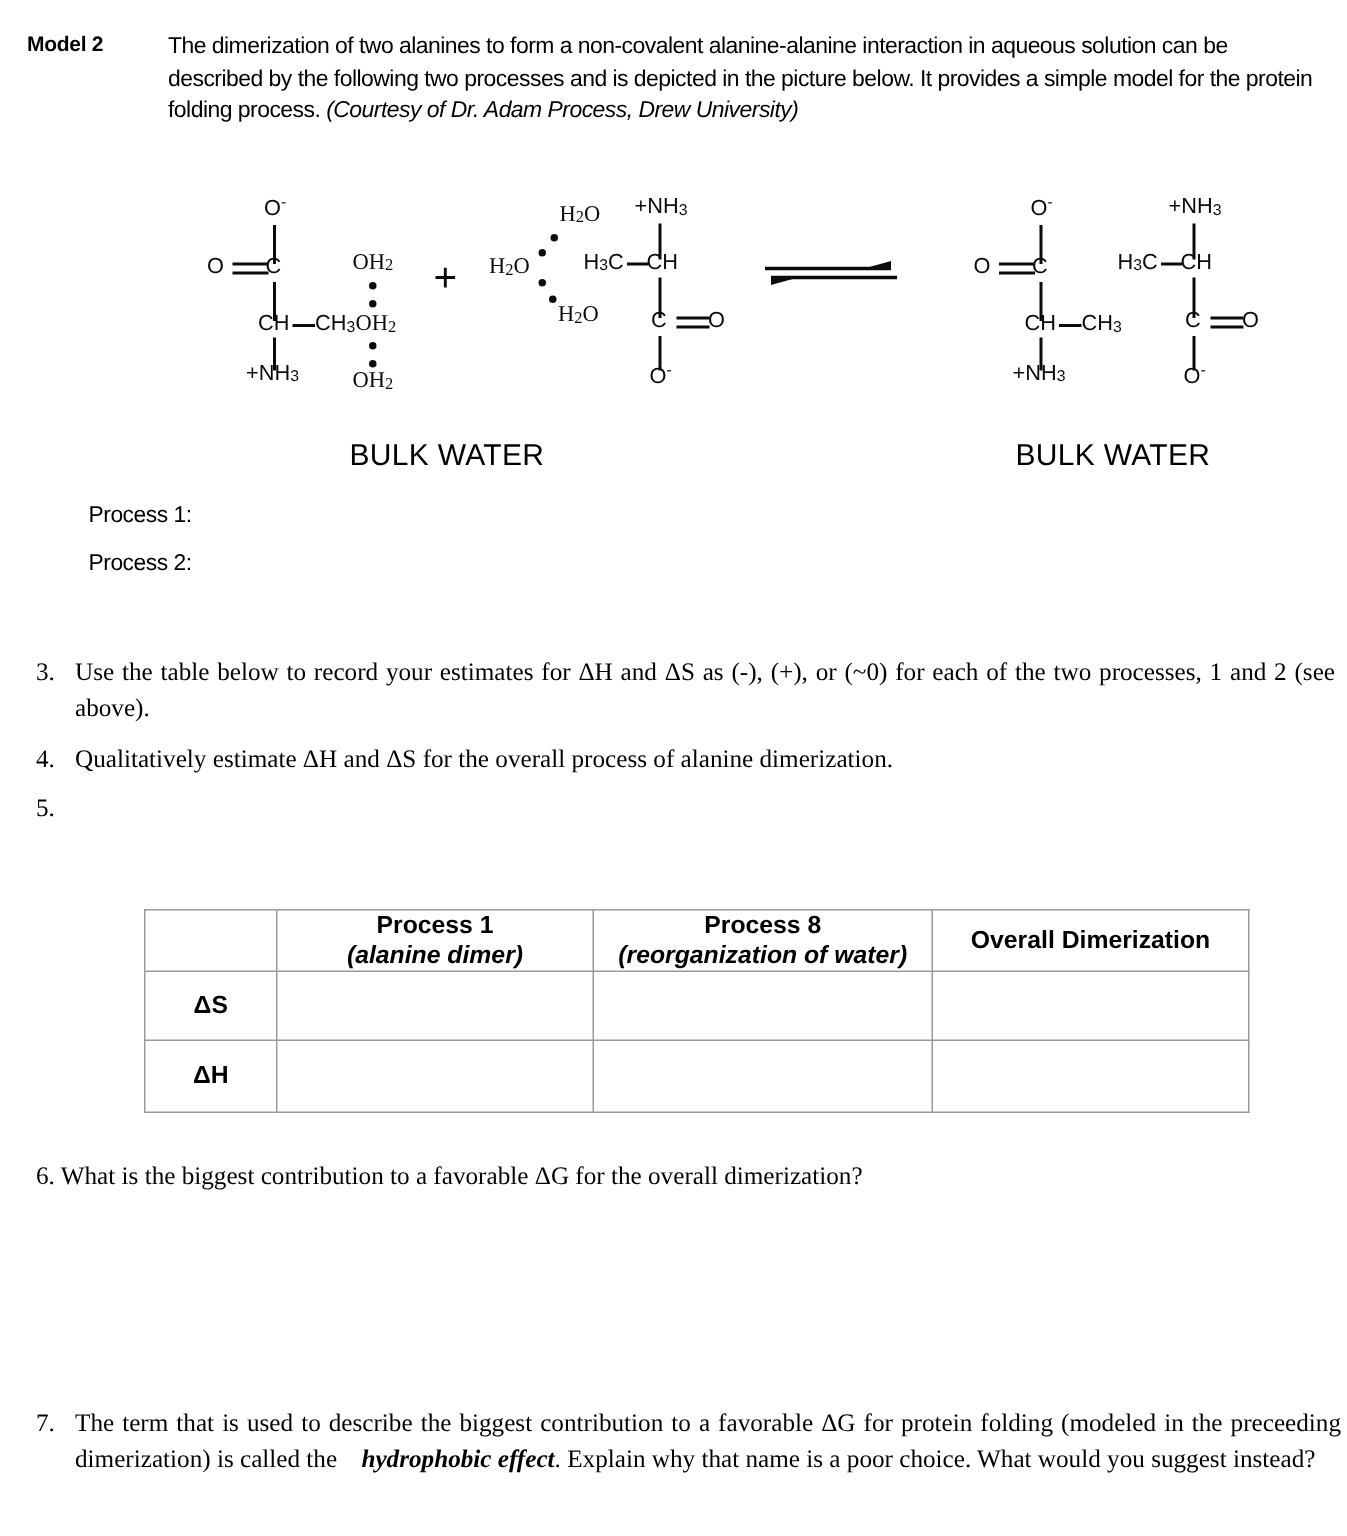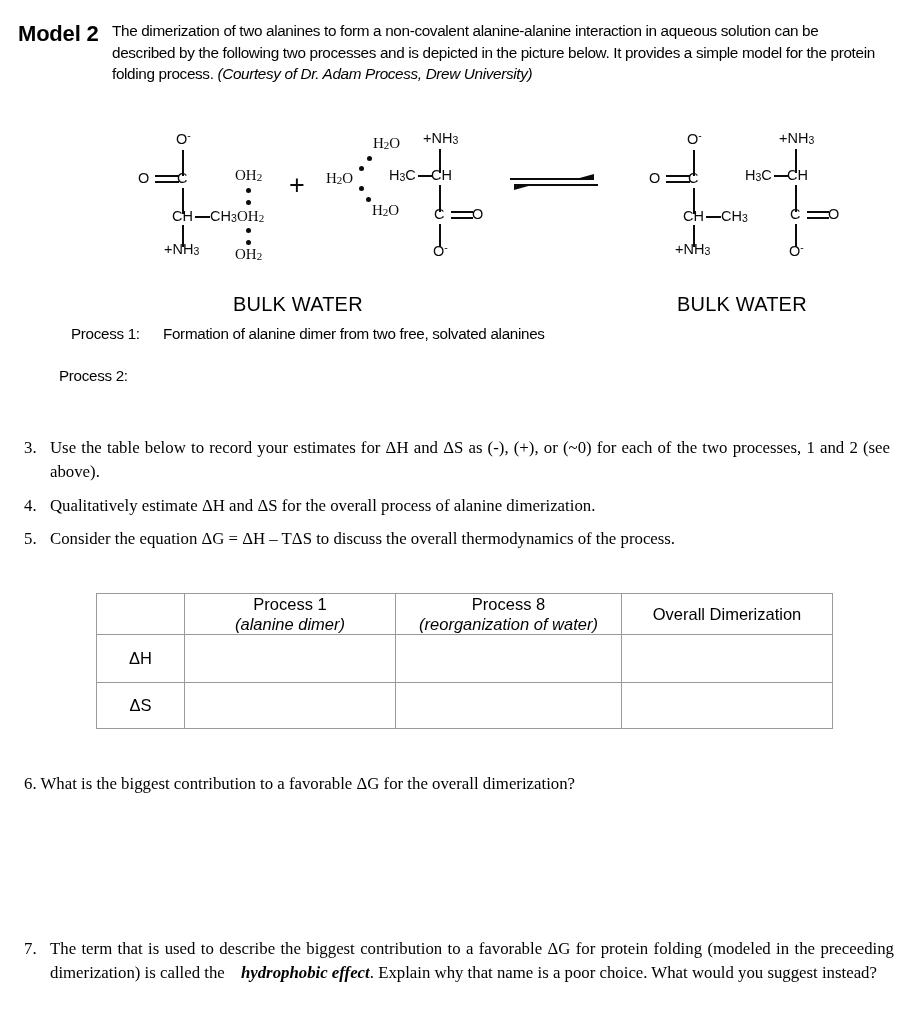--- a/index.html
+++ b/index.html
@@ -21,21 +21,21 @@
     position: absolute;
     left: 18px;
     top: 20px;
     width: 866px;
     display: flex;
     align-items: flex-start;
   }
   .model-label {
     font-family: "Liberation Sans", sans-serif;
     font-weight: bold;
-    font-size: 22px;
+    font-size: 14px;
     letter-spacing: -0.2px;
     white-space: nowrap;
     padding-top: 1px;
     width: 94px;
     flex: 0 0 94px;
   }
   .model-text {
     font-family: "Liberation Sans", sans-serif;
     font-size: 15.3px;
     line-height: 21.5px;
@@ -155,21 +155,22 @@
   .q b.hydro {
     font-weight: bold;
     font-style: italic;
     margin-left: 12px;
   }
 
   
   .tbl-wrap {
     position: absolute;
     left: 96px;
-    top: 593px;
+    top: 606px;
+    font-weight: bold;
   }
   table.grid {
     border-collapse: collapse;
     table-layout: fixed;
   }
   table.grid td {
     border: 1px solid #9a9a9a;
     padding: 0;
     font-family: "Liberation Sans", sans-serif;
     font-size: 16.5px;
@@ -377,41 +378,39 @@
     <div class="bond v" style="left:65px; top:96px; height:23px;"></div>
     <span class="at" style="left:59px; top:114px;">
       <span>O</span><sup>-</sup>
     </span>
   </div>
 </div>
 
 <span class="bulk" style="left:233px; top:293px;">BULK WATER</span>
 <span class="bulk" style="left:677px; top:293px;">BULK WATER</span>
 
-<div class="process" style="left:59px; top:324px; width:790px;margin-left:12px;">
+<div class="process" style="left:59px; top:334px; width:790px;">
   <span class="plabel">Process 1:</span>
-  <span class="pbody">Formation of alanine dimer from two free, solvated alanines</span>
 </div>
 <div class="process" style="left:59px; top:366px; width:820px;">
   <span class="plabel">Process 2:</span>
 </div>
 
 <div class="q" style="left:24px; top:436px; width:866px;">
   <span class="num">3.</span>
   <span class="qtext just" style="width:840px;">Use the table below to record your estimates for ΔH and ΔS as (-), (+), or (~0) for each of the two processes, 1 and 2 (see above).</span>
 </div>
 
 <div class="q" style="left:24px; top:494px; width:866px;">
   <span class="num">4.</span>
   <span class="qtext">Qualitatively estimate ΔH and ΔS for the overall process of alanine dimerization.</span>
 </div>
 
 <div class="q" style="left:24px; top:527px; width:866px;">
   <span class="num">5.</span>
-  <span class="qtext">Consider the equation ΔG = ΔH – TΔS to discuss the overall thermodynamics of the process.</span>
 </div>
 
 <div class="tbl-wrap">
   <table class="grid">
     <colgroup>
       <col style="width:88px">
       <col style="width:211px">
       <col style="width:226px">
       <col style="width:211px">
     </colgroup>
@@ -424,29 +423,29 @@
       </td>
       <td class="hdr">
         <span>Process 8</span>
         <span class="sub-it">(reorganization of water)</span>
       </td>
       <td class="hdr">
         <span>Overall Dimerization</span>
       </td>
     </tr>
 
+    <tr style="height:46px;">
+      <td class="rowlbl">ΔS</td>
+      <td></td>
+      <td></td>
+      <td></td>
+    </tr>
+
     <tr style="height:48px;">
       <td class="rowlbl">ΔH</td>
-      <td></td>
-      <td></td>
-      <td></td>
-    </tr>
-
-    <tr style="height:46px;">
-      <td class="rowlbl">ΔS</td>
       <td></td>
       <td></td>
       <td></td>
     </tr>
 
   </tbody>
     </table>
 </div>
 
 <div class="q plain" style="left:24px; top:772px; width:866px;">

